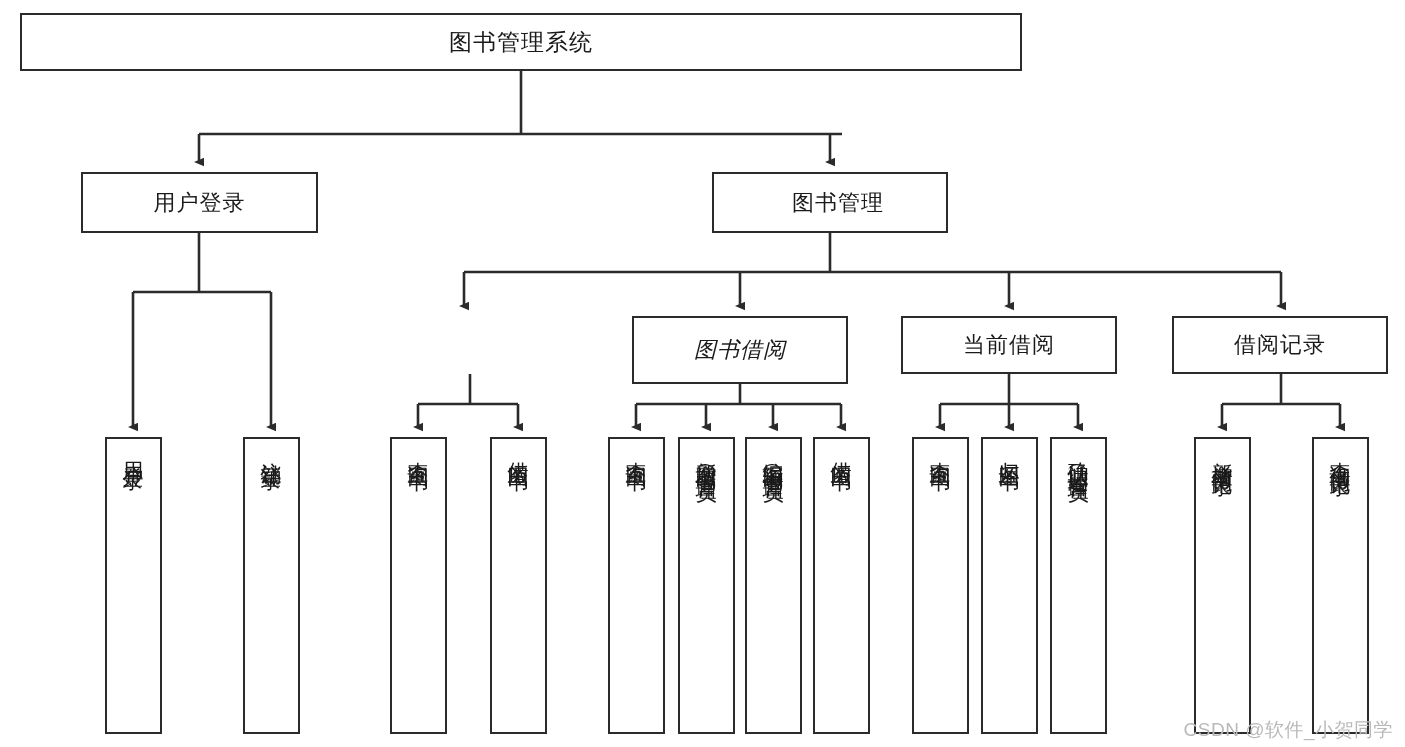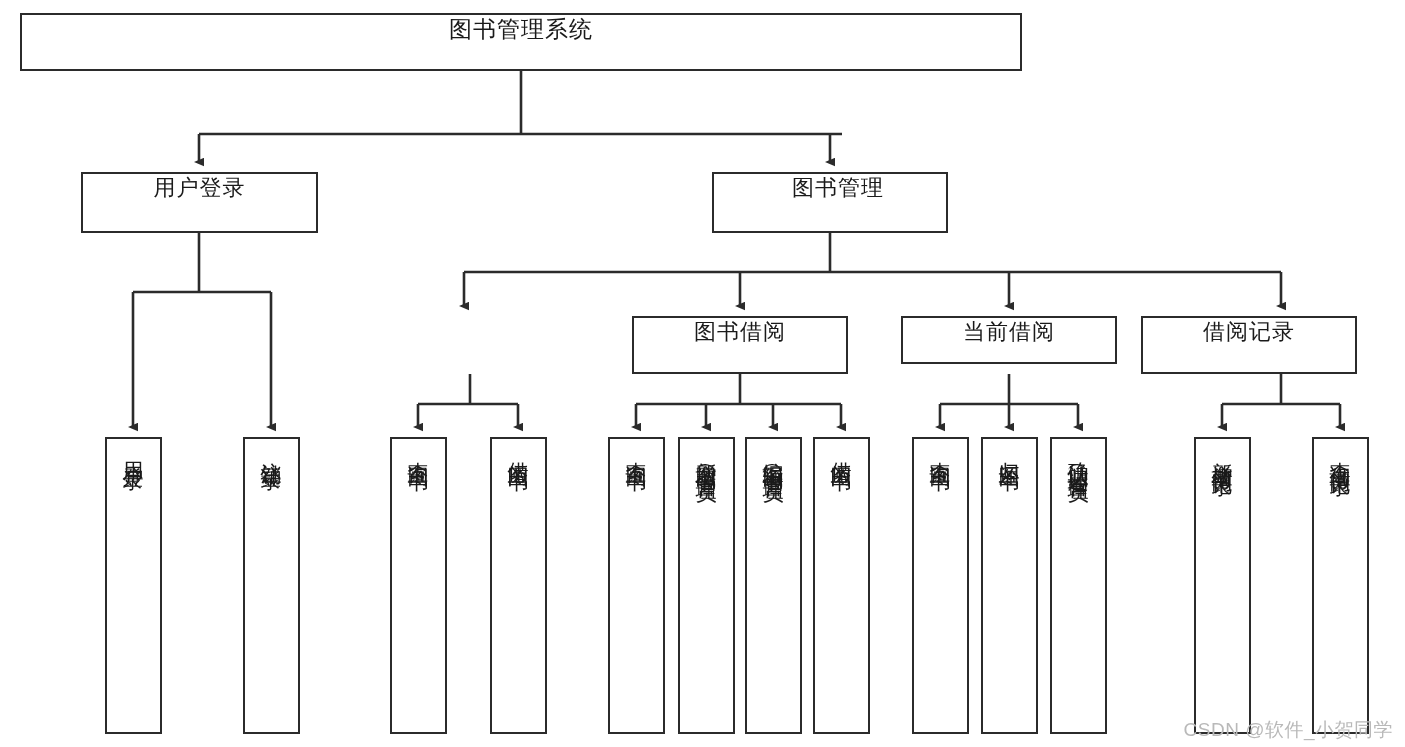--- a/index.html
+++ b/index.html
@@ -25,20 +25,21 @@
     width: 1405px;
     height: 747px;
     pointer-events: none;
   }
   .node {
     position: absolute;
     box-sizing: border-box;
     background: #ffffff;
     border: 2px solid #2b2b2b;
     display: flex;
+    align-items: center;
     justify-content: center;
     z-index: 2;
   }
   .node-label {
     color: #1a1a1a;
     font-size: 22px;
     line-height: 1.25;
     letter-spacing: 1px;
     white-space: nowrap;
   }
@@ -137,29 +138,29 @@
 
   <div class="node horiz" style="left:81px; top:172px; width:237px; height:61px;">
     <span class="node-label">用户登录</span>
   </div>
 
   <div class="node horiz" style="left:712px; top:172px; width:236px; height:61px;padding-left:16px;">
     <span class="node-label">图书管理</span>
   </div>
 
 
-  <div class="node horiz" style="left:632px; top:316px; width:216px; height:58px;">
+  <div class="node horiz" style="left:632px; top:316px; width:216px; height:68px;font-style:italic;">
     <span class="node-label">图书借阅</span>
   </div>
 
-  <div class="node horiz" style="left:901px; top:316px; width:216px; height:48px;">
+  <div class="node horiz" style="left:901px; top:316px; width:216px; height:58px;">
     <span class="node-label">当前借阅</span>
   </div>
 
-  <div class="node horiz" style="left:1141px; top:316px; width:216px; height:58px;">
+  <div class="node horiz" style="left:1172px; top:316px; width:216px; height:58px;">
     <span class="node-label">借阅记录</span>
   </div>
 
   <div class="node vert" style="left:105px; top:437px; width:57px; height:297px;">
     <span class="node-label">用户登录</span>
   </div>
 
   <div class="node vert" style="left:243px; top:437px; width:57px; height:297px;">
     <span class="node-label">注销登录</span>
   </div>

